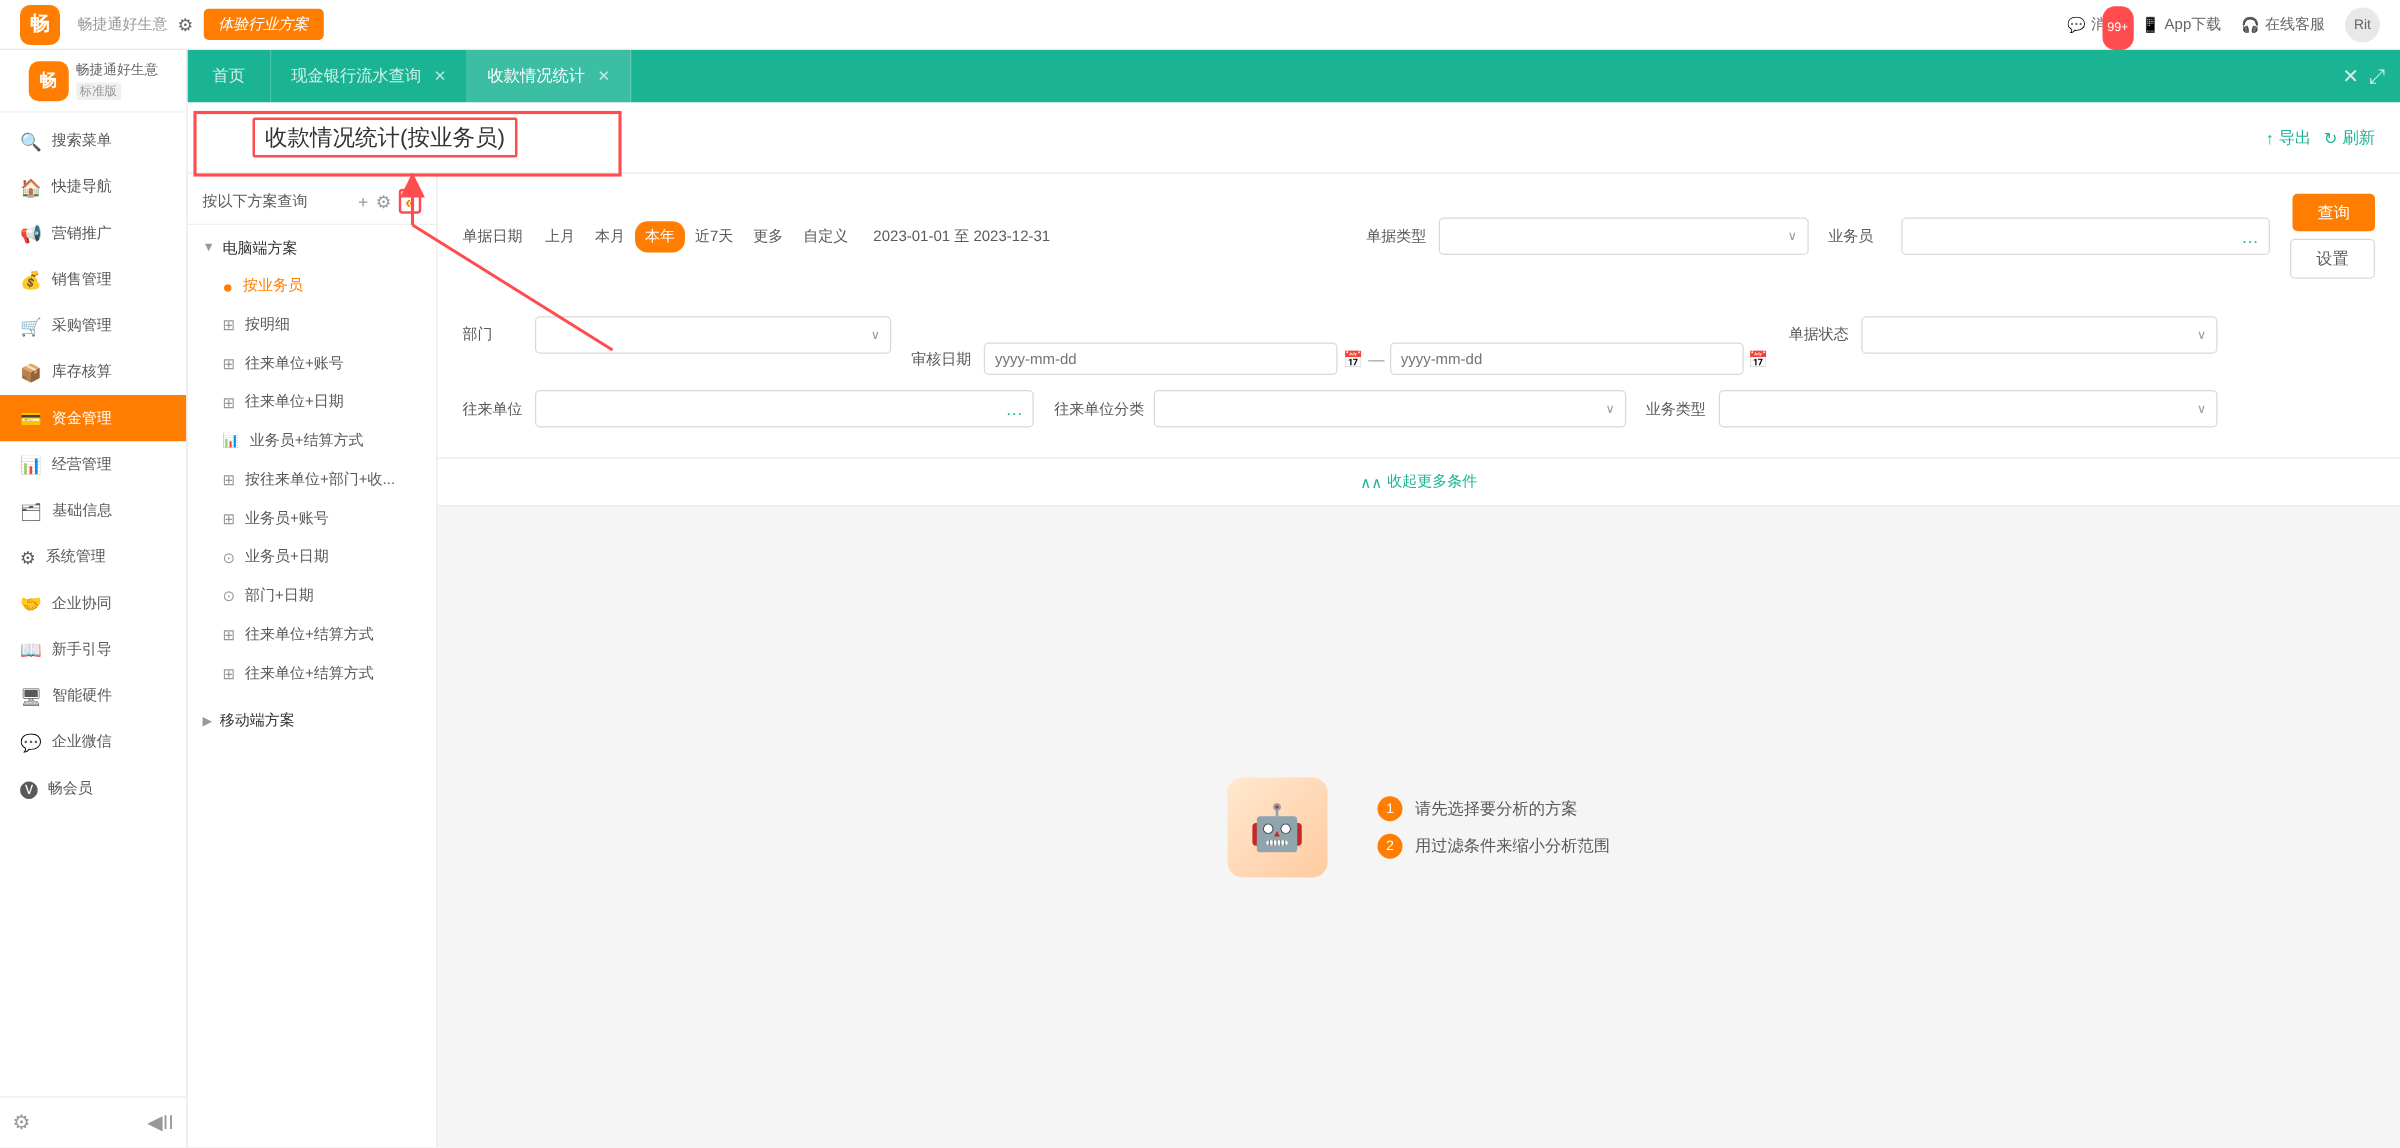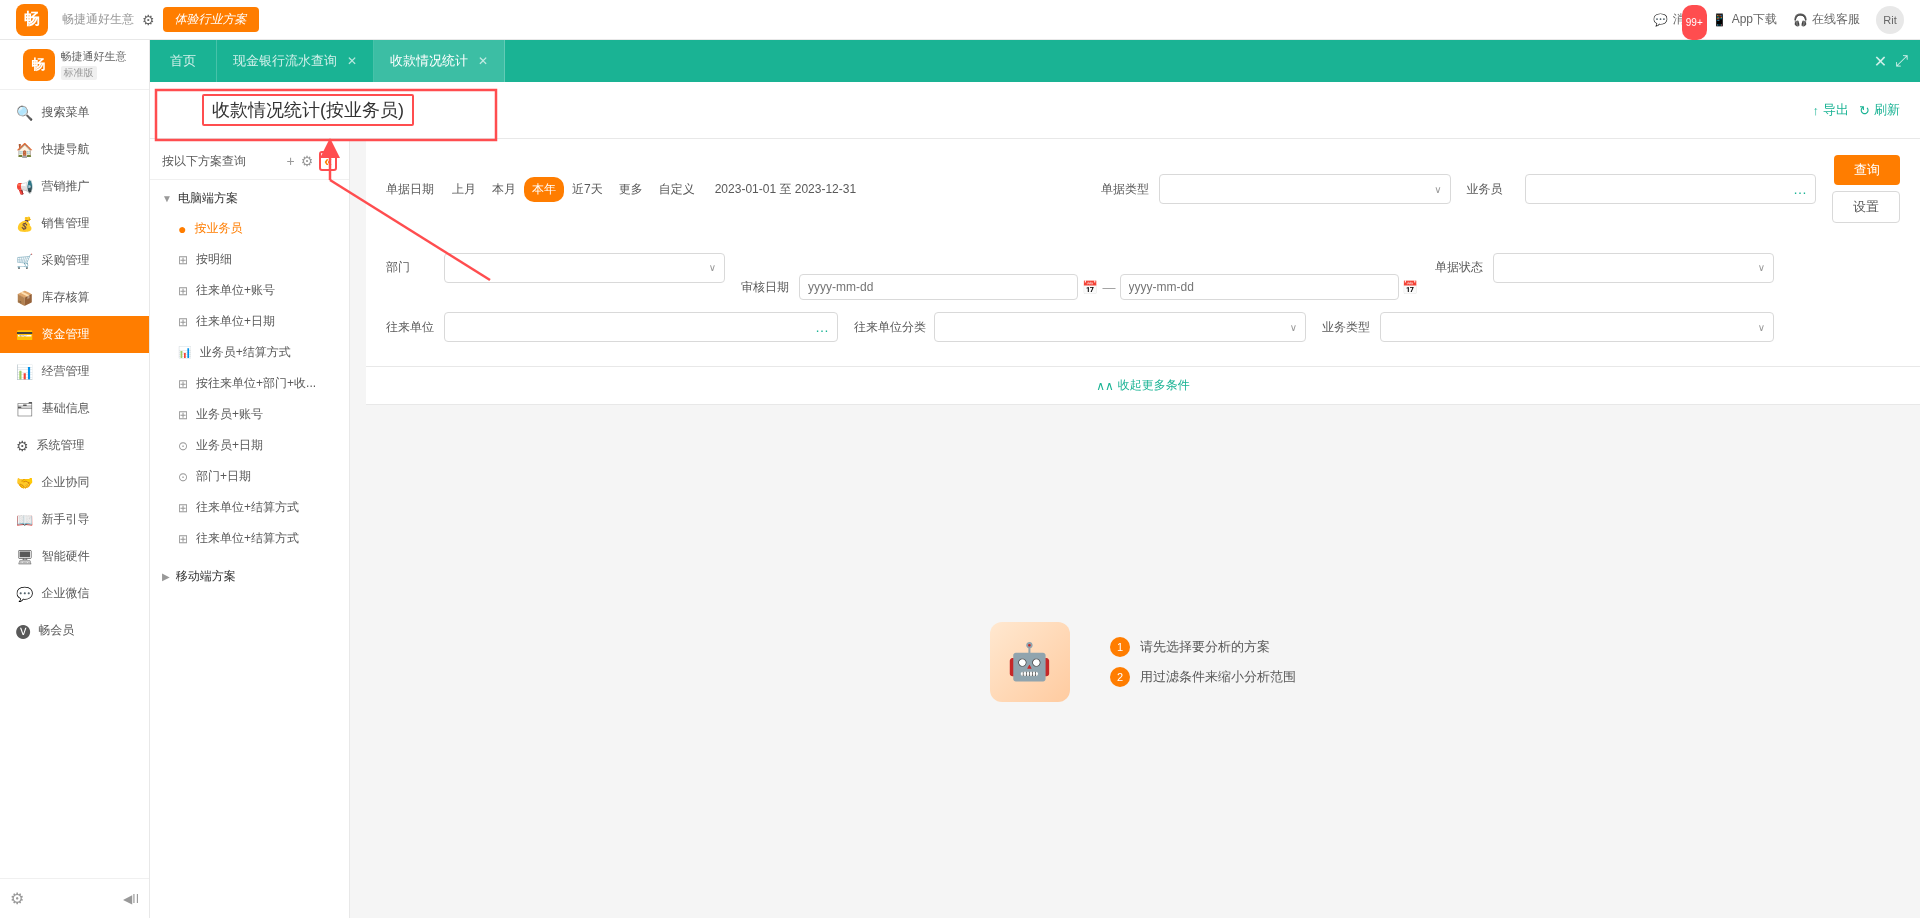--- a/index.html
+++ b/index.html
@@ -114,21 +114,21 @@
       border-radius: 2px;
       margin-left: 32px;
     }
     .page-actions { display: flex; gap: 10px; align-items: center; }
     .action-btn {
       display: flex; align-items: center; gap: 4px;
       color: #1ab394; cursor: pointer; font-size: 13px; background: none; border: none;
     }
     
     
-    .content-area { display: flex; flex: 1; overflow: hidden; gap: 16px; }
+    .content-area { display: flex; flex: 1; overflow: hidden; }
     
     
     .scheme-panel {
       width: 200px;
       background: #fff;
       border-right: 1px solid #e8e8e8;
       flex-shrink: 0;
       overflow-y: auto;
     }
     .scheme-header {
@@ -355,21 +355,21 @@
         <span class="sidebar-icon">💬</span>
         <span>企业微信</span>
       </div>
       <div class="sidebar-item">
         <span class="sidebar-icon">🅥</span>
         <span>畅会员</span>
       </div>
     </div>
     <div class="sidebar-footer">
       <span style="cursor:pointer;color:#999;font-size:16px;">⚙</span>
-      <span style="cursor:pointer;color:#999;font-size:12px;">◀II</span>
+      <span style="cursor:pointer;color:#999;font-size:16px;">◀II</span>
     </div>
   </div>
 
   <div class="main-content">
 
     <div class="tab-bar">
       <div class="tab-item">
         <span>首页</span>
       </div>
       <div class="tab-item">

